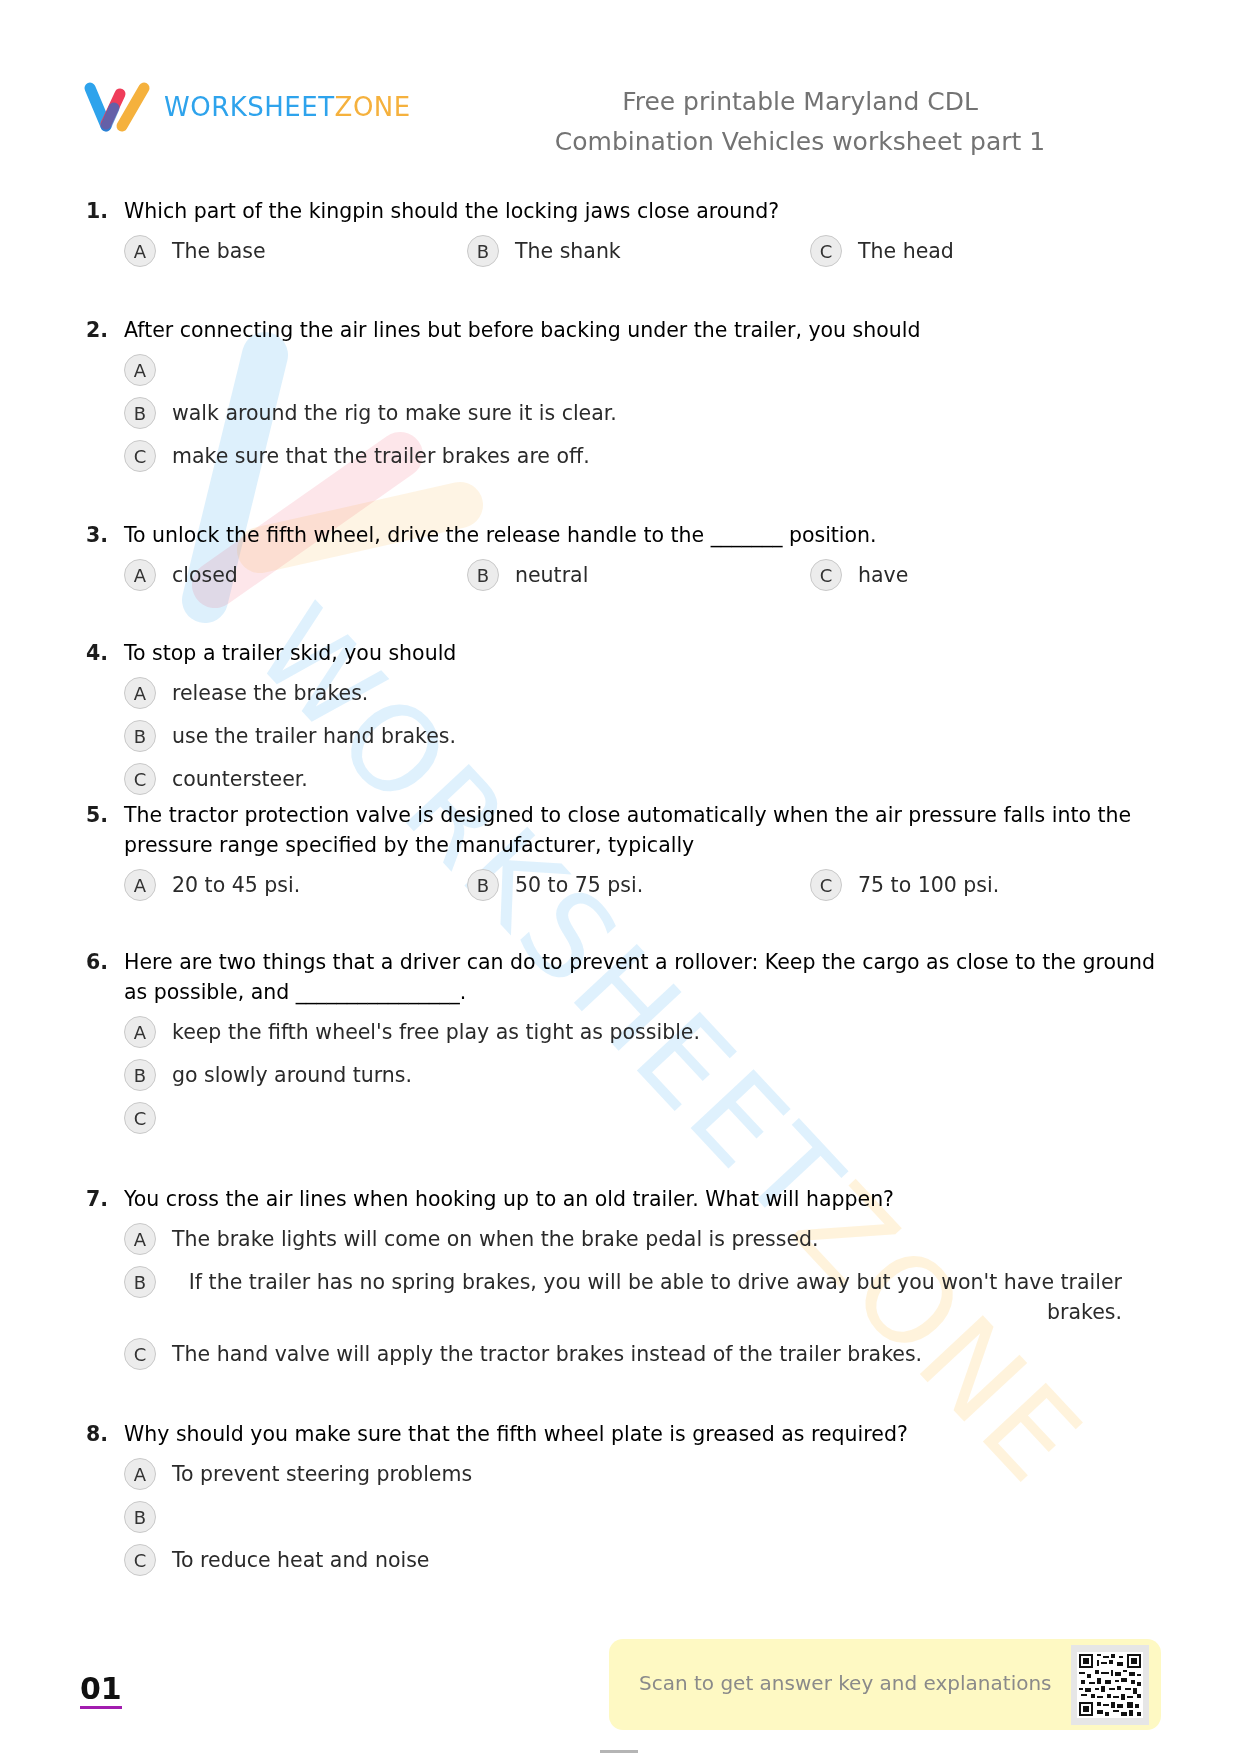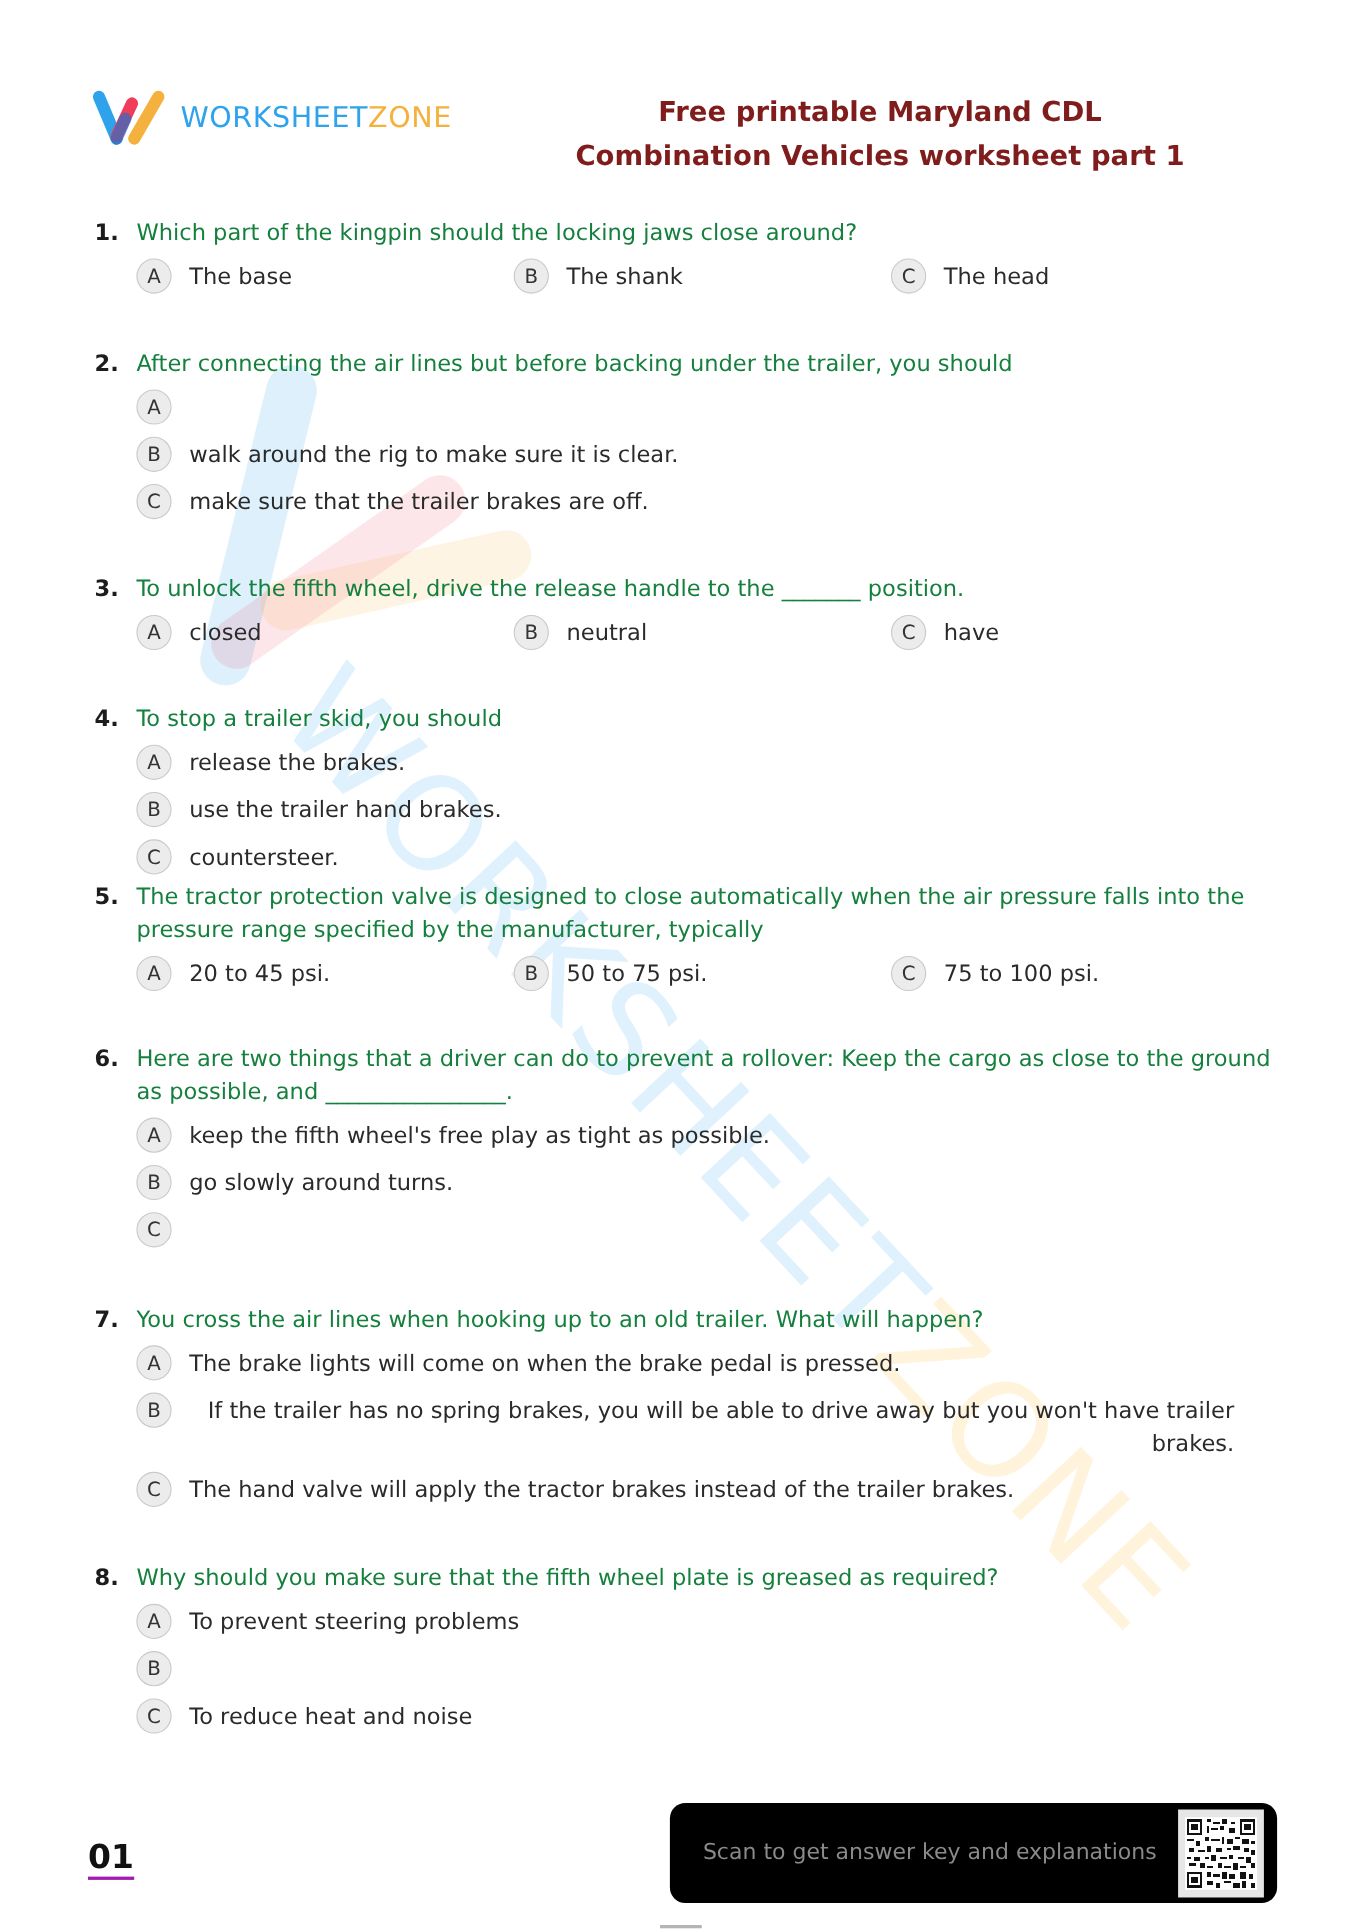--- a/index.html
+++ b/index.html
@@ -39,42 +39,42 @@
       letter-spacing: 0.5px;
     }
     .logo-word .lw-blue { color: #2ea3ec; }
     .logo-word .lw-orange { color: #f5b13d; }
 
     .title {
       position: absolute;
       left: 520px; top: 82px; width: 560px;
       text-align: center;
       font-family: "DejaVu Sans", sans-serif;
-      font-weight: bold;
+      font-weight: normal;
       font-size: 25px;
       line-height: 40px;
-      color: #7f1d1d;
+      color: #737373;
     }
 
     
     .questions { position: absolute; left: 0; top: 0; width: 100%; z-index: 1; }
     .q { position: absolute; left: 86px; width: 1080px; }
     .q-head { display: flex; align-items: flex-start; }
     .q-num {
       width: 38px;
       font-weight: bold;
       font-size: 20.5px;
       line-height: 30px;
       color: #1c1c1c;
     }
     .q-text {
       flex: 1;
       font-size: 20.5px;
       line-height: 30px;
-      color: #15803d;
+      color: #000000;
     }
     .opts { position: relative; margin-left: 38px; margin-top: 10px; }
     .opt {
       display: flex; align-items: flex-start;
       cursor: pointer;
     }
     .opt-row { display: flex; }
     .opt-badge {
       flex: 0 0 auto;
       width: 32px; height: 32px;
@@ -109,21 +109,21 @@
       font-weight: bold;
       font-size: 30px;
       color: #111111;
       border-bottom: 3px solid #a21caf;
       line-height: 34px;
       z-index: 1;
     }
     .scan-box {
       position: absolute; left: 609px; top: 1639px;
       width: 552px; height: 91px;
-      background: #000000;
+      background: #fef9c3;
       border-radius: 14px;
       z-index: 1;
     }
     .scan-text {
       position: absolute; left: 30px; top: 32px;
       font-size: 20px;
       color: #8a8a8a;
     }
     .qr {
       position: absolute; right: 12px; top: 6px;

